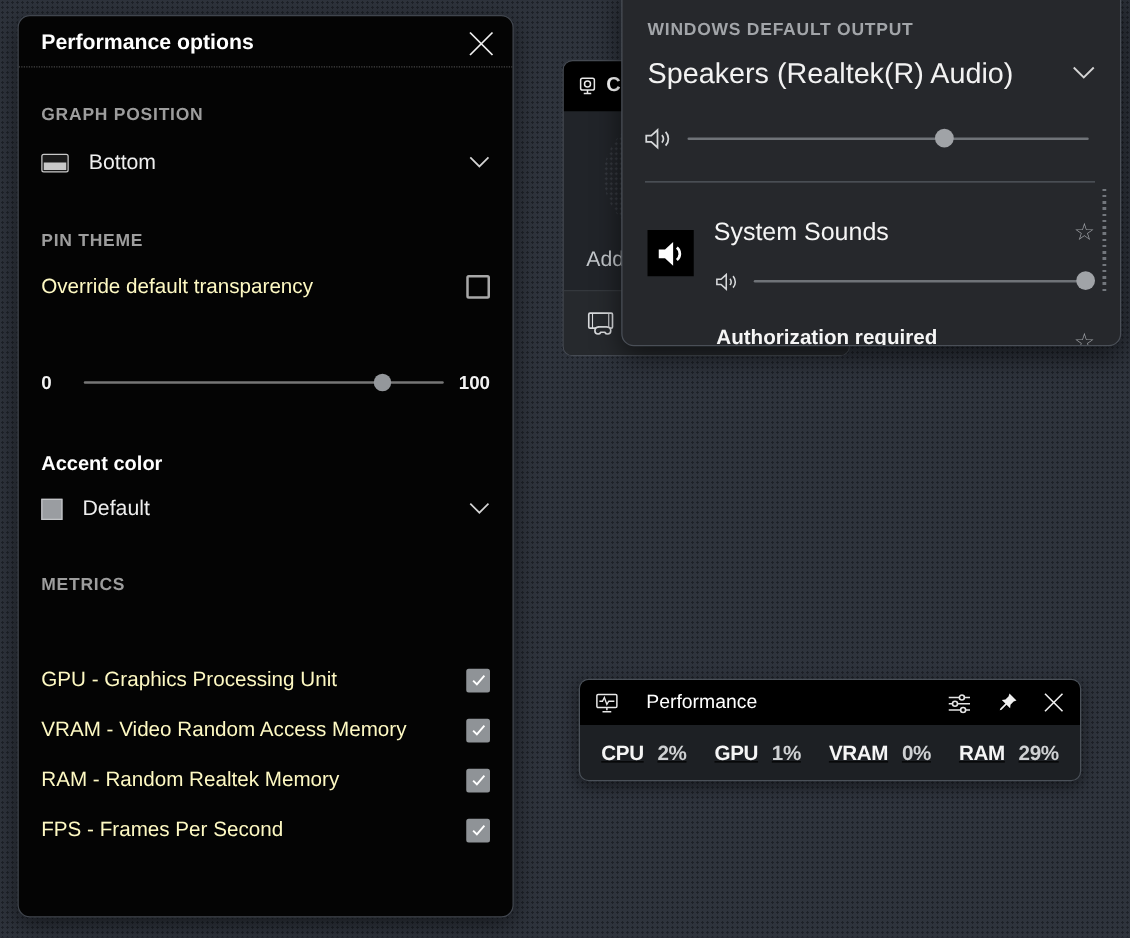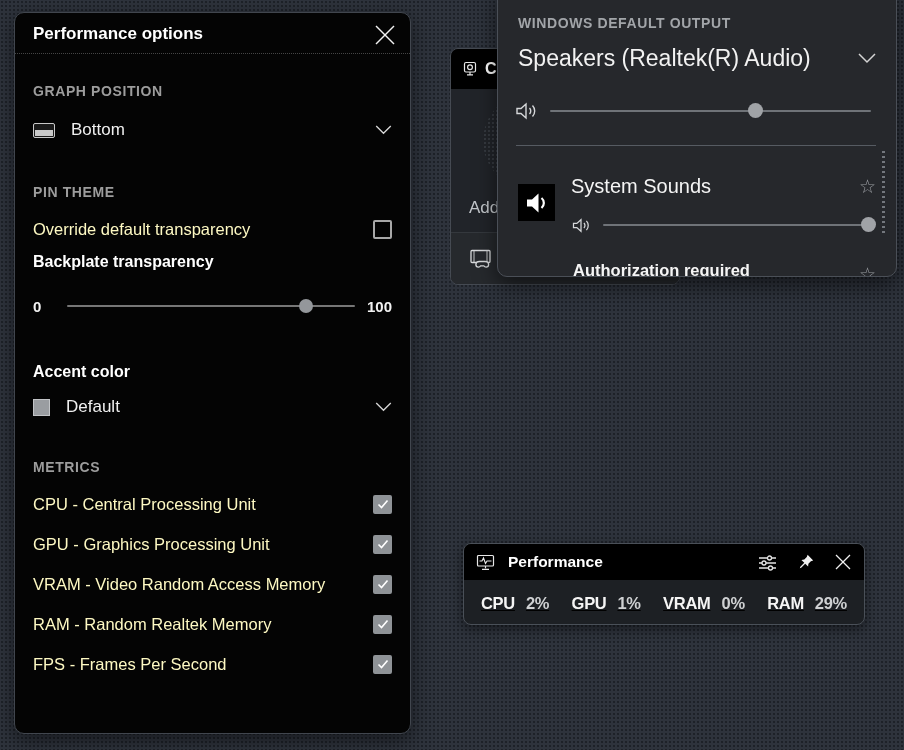--- a/index.html
+++ b/index.html
@@ -82,21 +82,21 @@
   .capture-footer { position:absolute; left:0; bottom:0; width:100%; height:52px; background:#26292d; border-top:1px solid #34383d; display:flex; align-items:center; }
   .capture-footer .gc { margin-left:18px; }
 
   
   .perf-widget {
     position:absolute; left:463px; top:543px; width:402px; height:82px;
     background:#1d2024; border:1px solid #4a5058; border-radius:8px;
     z-index:2; overflow:hidden; box-shadow:0 4px 12px rgba(0,0,0,0.45);
   }
   .perf-titlebar { position:absolute; left:0; top:0; width:100%; height:36px; background:#000; display:flex; align-items:center; }
-  .perf-title { margin-left:13px; font-size:15.5px; font-weight:bold; color:#fff; }
+  .perf-title { margin-left:22px; font-size:15.5px; font-weight:normal; color:#fff; }
   .perf-titlebar .t-icon { margin-left:12px; display:flex; }
   .perf-actions { margin-left:auto; margin-right:12px; display:flex; align-items:center; gap:20px; }
   .perf-actions > span { display:flex; cursor:pointer; }
   .perf-body { position:absolute; left:0; top:36px; width:100%; height:46px; display:flex; align-items:center; justify-content:space-between; padding:0 17px;text-decoration:underline; }
   .metric-pair { display:flex; align-items:baseline; gap:11px; }
   .metric-label { font-size:16.5px; font-weight:bold; color:#f5f5f5; letter-spacing:-0.3px; }
   .metric-value { font-size:16.5px; font-weight:bold; color:#cfd1d3; letter-spacing:-0.3px; }
 
   svg { display:block; }
 </style>
@@ -209,21 +209,20 @@
             <polyline points="1,1 9,9 17,1"></polyline>
           </svg>
       </span>
     </div>
 
     <div class="sec-header" style="top:171px;">PIN THEME</div>
     <div class="check-row" style="top:203px;">
       <span class="plain-label">Override default transparency</span>
       <span class="checkbox"></span>
     </div>
-    <div class="bold-label" style="top:240px;">Backplate transparency</div>
 
     <div class="slider-row" style="top:282px;">
       <span class="slider-min">0</span>
       <div class="track-wrap">
         <div class="track"></div>
         <div class="thumb" style="left: calc(83% - 7px);"></div>
       </div>
       <span class="slider-max">100</span>
     </div>
 
@@ -233,28 +232,20 @@
       <span class="drop-label">Default</span>
       <span class="drop-chevron">
         <svg width="17" height="10" viewBox="0 0 18 11" fill="none" stroke="#d4d4d4" stroke-width="1.5">
             <polyline points="1,1 9,9 17,1"></polyline>
           </svg>
       </span>
     </div>
 
     <div class="sec-header" style="top:446px;">METRICS</div>
 
-    <div class="check-row" style="top:478px;">
-      <span class="plain-label">CPU - Central Processing Unit</span>
-      <span class="checkbox checked">
-          <svg width="12" height="11" viewBox="0 0 12 11" fill="none" stroke="#fff" stroke-width="1.6">
-            <polyline points="1.5,5.5 4.5,8.5 10.5,1.5"></polyline>
-          </svg>
-        </span>
-    </div>
     <div class="check-row" style="top:518px;">
       <span class="plain-label">GPU - Graphics Processing Unit</span>
       <span class="checkbox checked">
           <svg width="12" height="11" viewBox="0 0 12 11" fill="none" stroke="#fff" stroke-width="1.6">
             <polyline points="1.5,5.5 4.5,8.5 10.5,1.5"></polyline>
           </svg>
         </span>
     </div>
     <div class="check-row" style="top:558px;">
       <span class="plain-label">VRAM - Video Random Access Memory</span>

